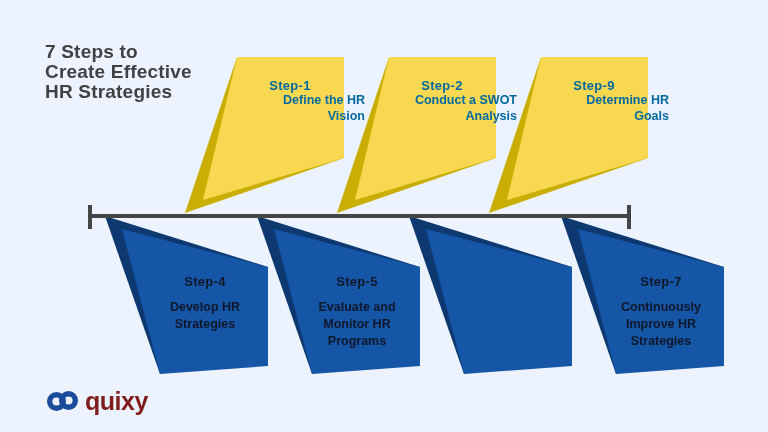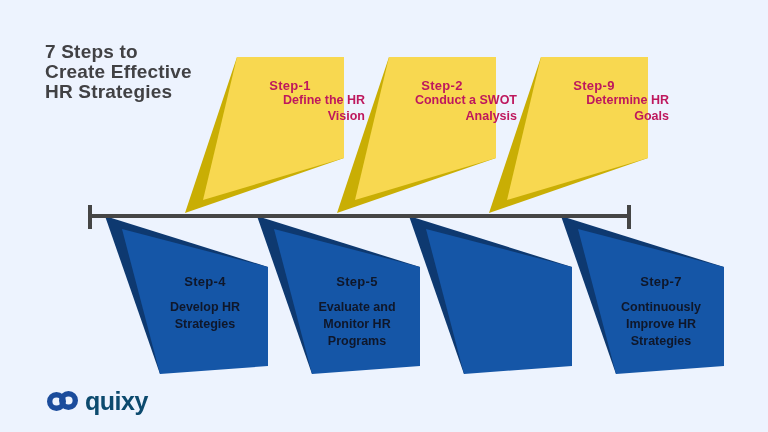--- a/index.html
+++ b/index.html
@@ -21,30 +21,30 @@
   
   .flag{position:absolute;z-index:2;}
   .flag svg{position:absolute;left:0;top:0;display:block;}
   .flag-yellow{top:57px;width:160px;height:157px;}
   .flag-blue{top:216px;width:164px;height:159px;}
   .flag-text{position:absolute;text-align:center;z-index:2;}
   .flag-yellow .flag-text{left:30px;top:21px;width:150px;}
   .flag-blue  .flag-text{left:25px;top:58px;width:150px;}
   .step-label{font-size:13px;font-weight:bold;line-height:15px;letter-spacing:0.3px;}
   .step-title{font-size:12.5px;font-weight:bold;white-space:pre-line;}
-  .flag-yellow .step-label,.flag-yellow .step-title{color:#be185d;}
+  .flag-yellow .step-label,.flag-yellow .step-title{color:#0369a1;}
   .flag-blue  .step-label,.flag-blue  .step-title{color:#0f172a;}
   .flag-yellow .step-title{line-height:15.5px;text-align:right;}
   .flag-blue  .step-title{margin-top:10px;line-height:17px;}
   .f1{left:185px;} .f2{left:337px;} .f3{left:489px;}
   .f4{left:105px;} .f5{left:257px;} .f6{left:409px;} .f7{left:561px;}
   
   .logo{position:absolute;left:46px;top:387px;display:flex;align-items:center;z-index:2;}
   .logo-text{
-    font-size:25px;font-weight:bold;color:#0c4a6e;margin-left:5px;
+    font-size:25px;font-weight:bold;color:#7f1d1d;margin-left:5px;
     letter-spacing:-0.5px;line-height:28px;
   }
 </style>
 </head>
 <body>
 
 <div class="title">7 Steps to
 Create Effective
 HR Strategies</div>
 

